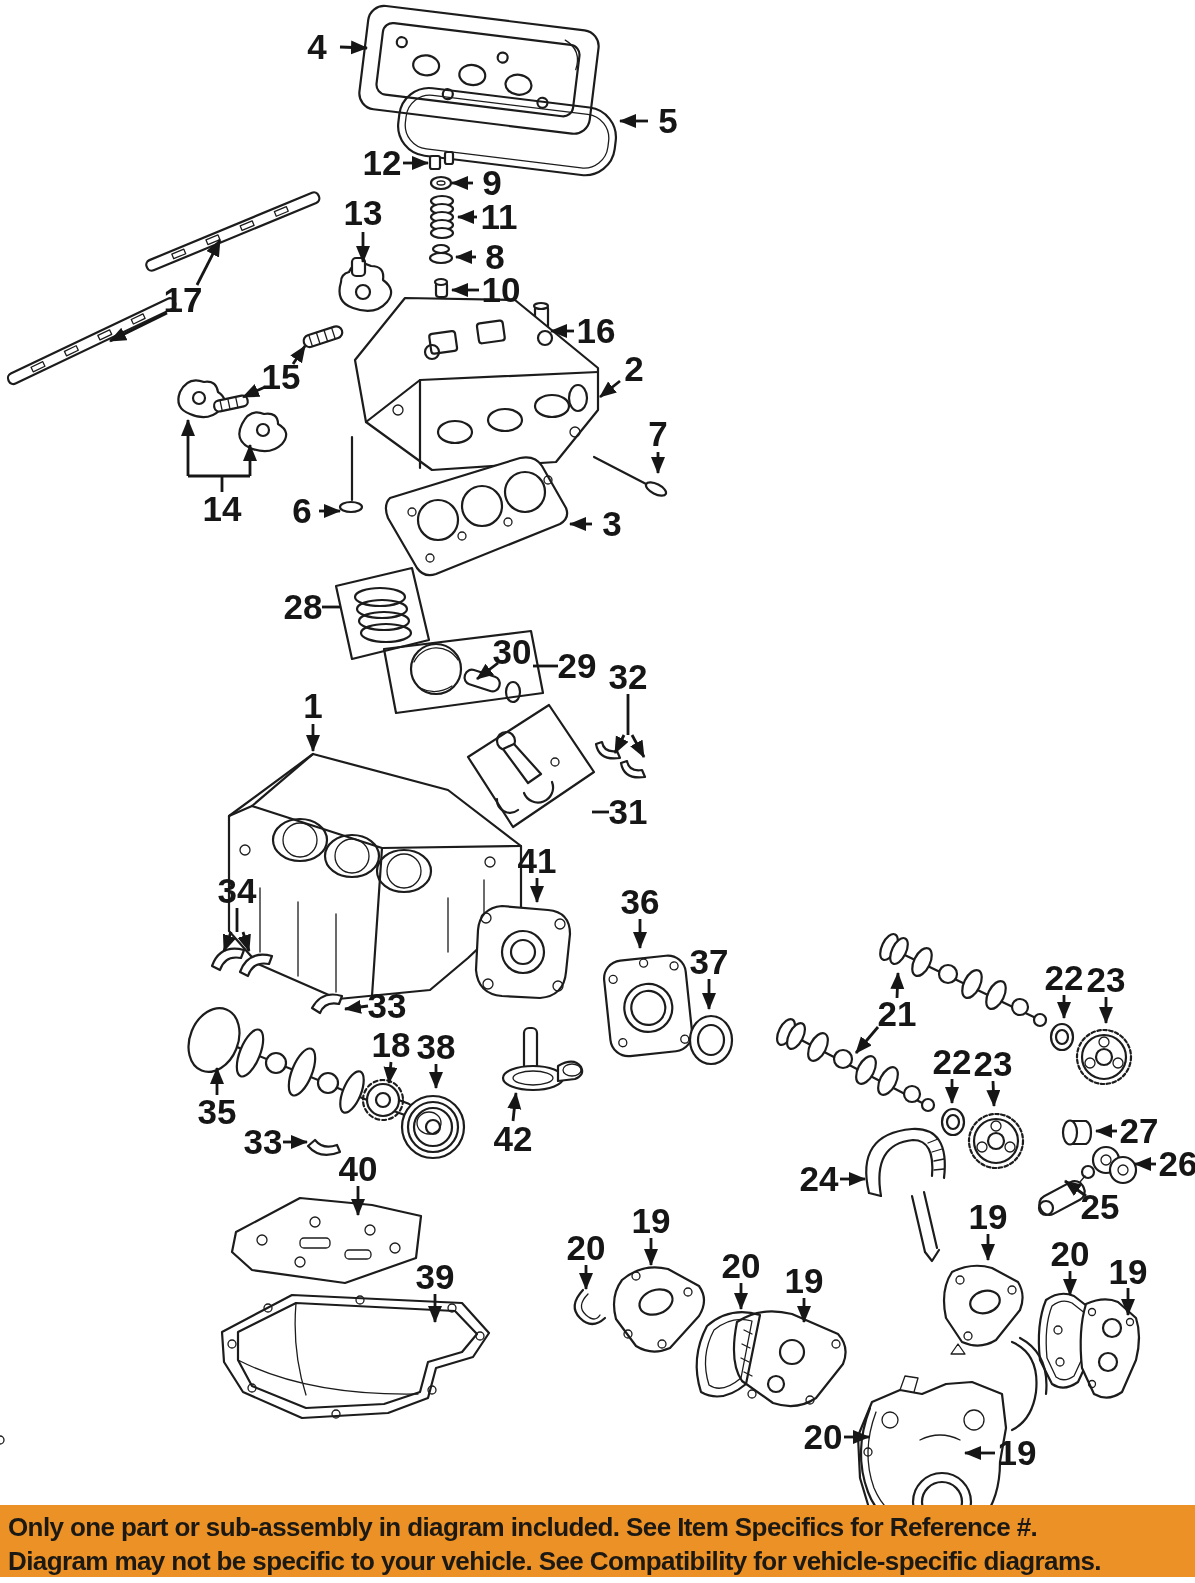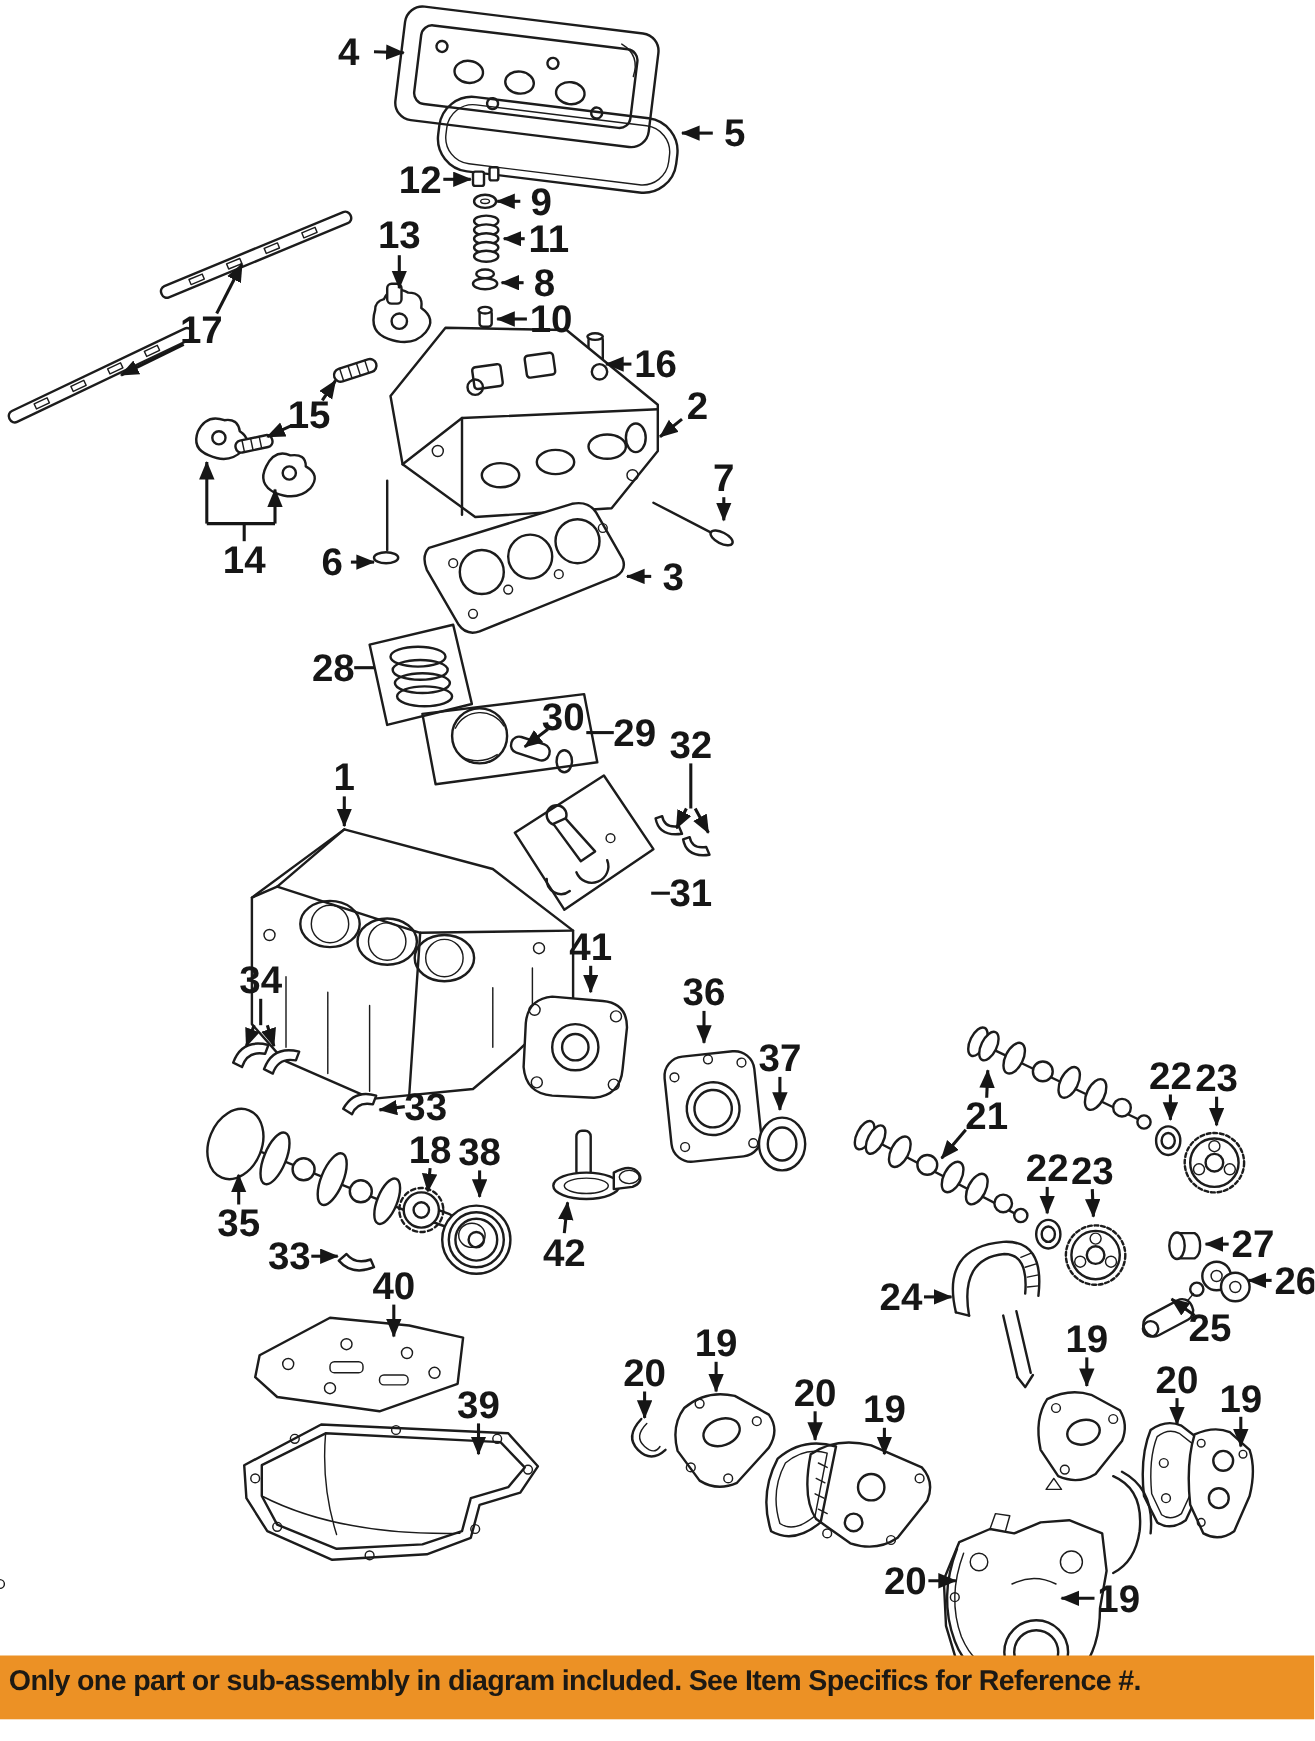--- a/index.html
+++ b/index.html
@@ -8,21 +8,21 @@
     font-family:"Liberation Sans", sans-serif; overflow:hidden;
   }
   .stage svg.diagram { position:absolute; left:0; top:0; }
   
   .p  { fill:#ffffff; stroke:#1c1c1c; stroke-width:2.2; stroke-linejoin:round; stroke-linecap:round; }
   .pn { fill:none;    stroke:#1c1c1c; stroke-width:2.2; stroke-linejoin:round; stroke-linecap:round; }
   .pt { fill:none;    stroke:#1c1c1c; stroke-width:1.3; stroke-linejoin:round; stroke-linecap:round; }
   .co-line { stroke:#161616; stroke-width:2.8; fill:none; }
   .co-num  { font:700 35px "Liberation Sans", sans-serif; fill:#161616; text-anchor:middle; }
   .banner {
-    position:absolute; left:0; top:1505px; width:100%; height:58px;
+    position:absolute; left:0; top:1505px; width:100%; height:72px;
     box-sizing:border-box; padding:5px 8px 0 8px;
   }
   .banner .ln {
     font-weight:700; font-size:26px; line-height:34px; letter-spacing:-0.6px;
     white-space:nowrap;
   }
 </style>
 </head>
 <body>
 
@@ -567,15 +567,16 @@
         <text x="1128" y="1284" class="co-num">19</text>
         <line x1="844" y1="1437" x2="869" y2="1437" class="co-line" marker-end="url(#ah)"></line>
         <text x="823" y="1449" class="co-num">20</text>
         <line x1="995" y1="1453" x2="965" y2="1453" class="co-line" marker-end="url(#ah)"></line>
         <text x="1017" y="1465" class="co-num">19</text>
       </g>
   </svg>
 
   <div class="banner" style="background: rgb(236, 145, 37); color: rgb(28, 25, 20);">
     <div class="ln">Only one part or sub-assembly in diagram included. See Item Specifics for Reference #.</div>
+    <div class="ln">Diagram may not be specific to your vehicle. See Compatibility for vehicle-specific diagrams.</div>
   </div>
 
 </div>
 
 </body></html>

